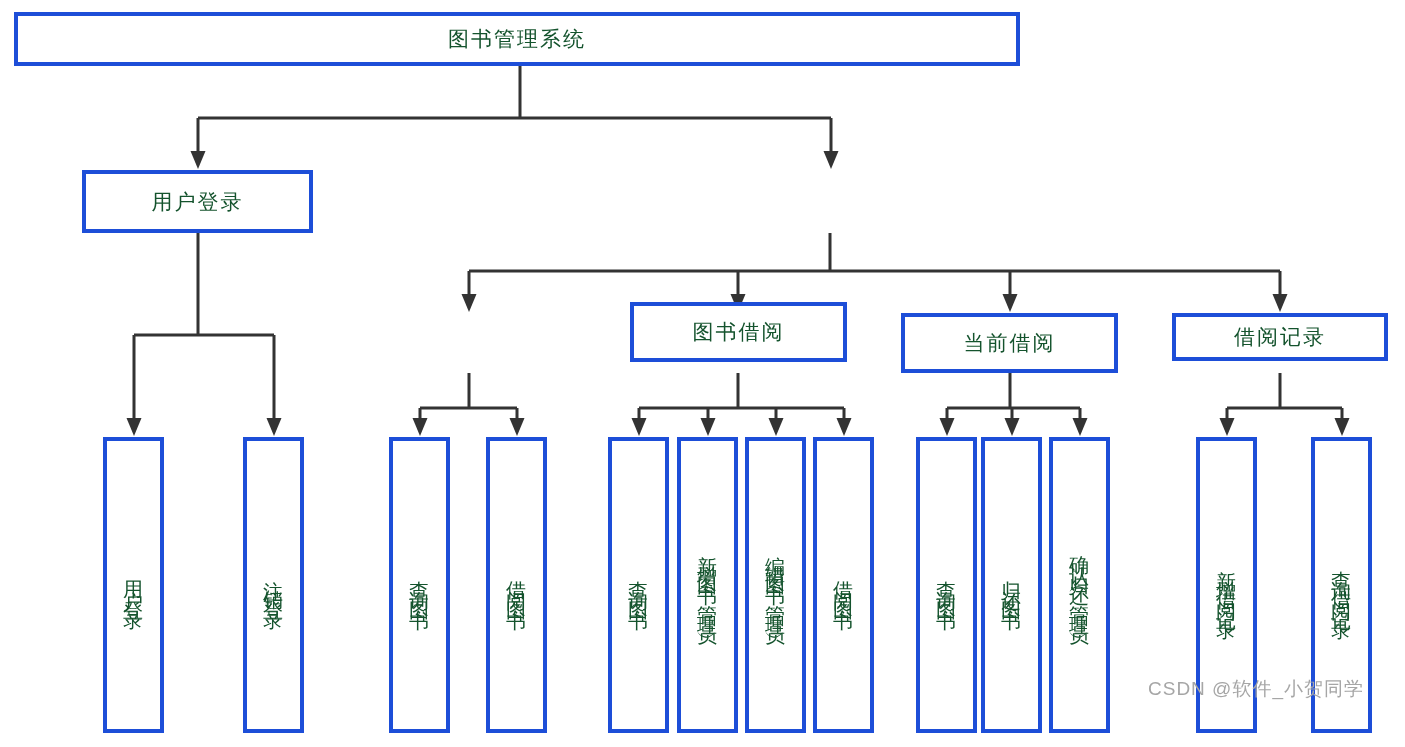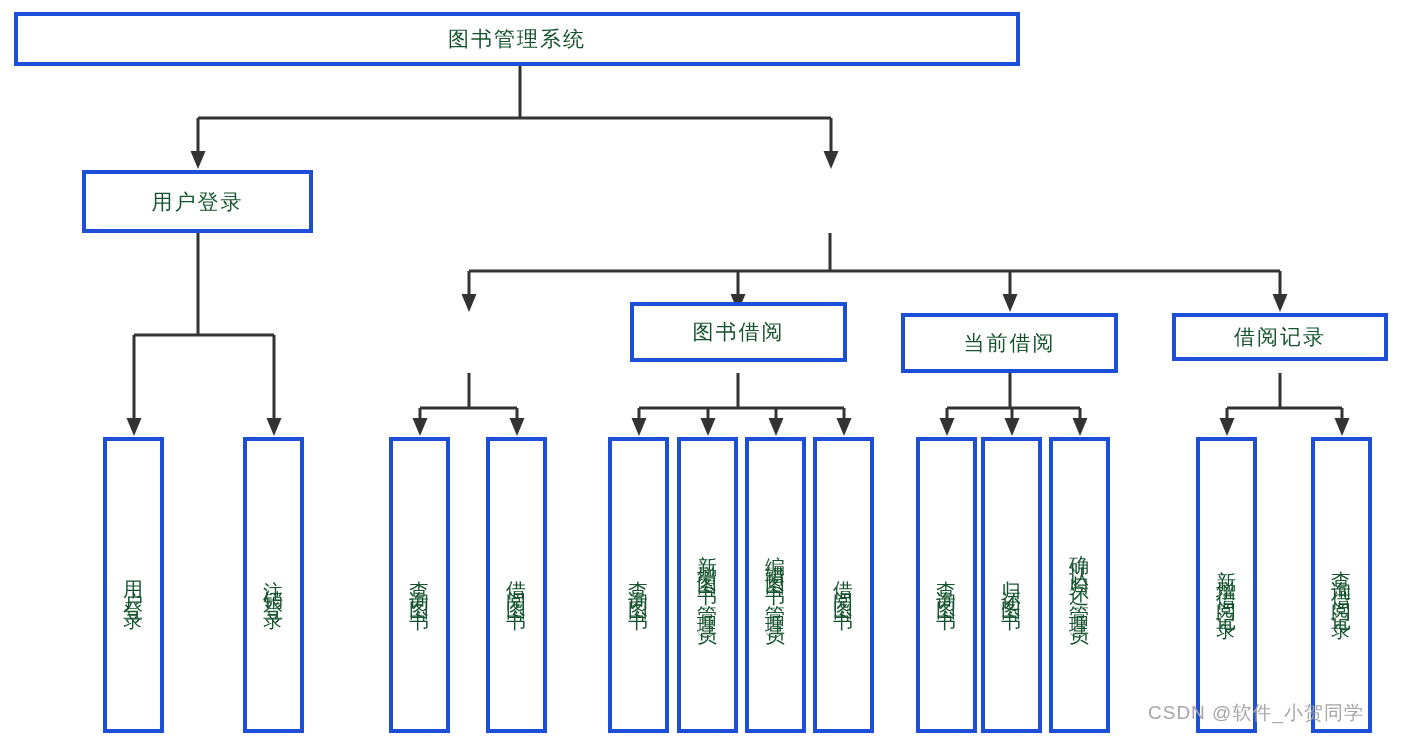--- a/index.html
+++ b/index.html
@@ -45,21 +45,21 @@
     writing-mode: vertical-lr;
     text-orientation: mixed;
     font-size: 20px;
     letter-spacing: 10px;
     line-height: 1;
     white-space: nowrap;
   }
   .watermark {
     position: absolute;
     left: 1148px;
-    top: 700px;
+    top: 676px;
     width: 256px;
     font-size: 19px;
     letter-spacing: 1px;
     color: #a6a6a6;
     white-space: nowrap;
     text-align: left;
   }
 </style>
 </head>
 <body>

